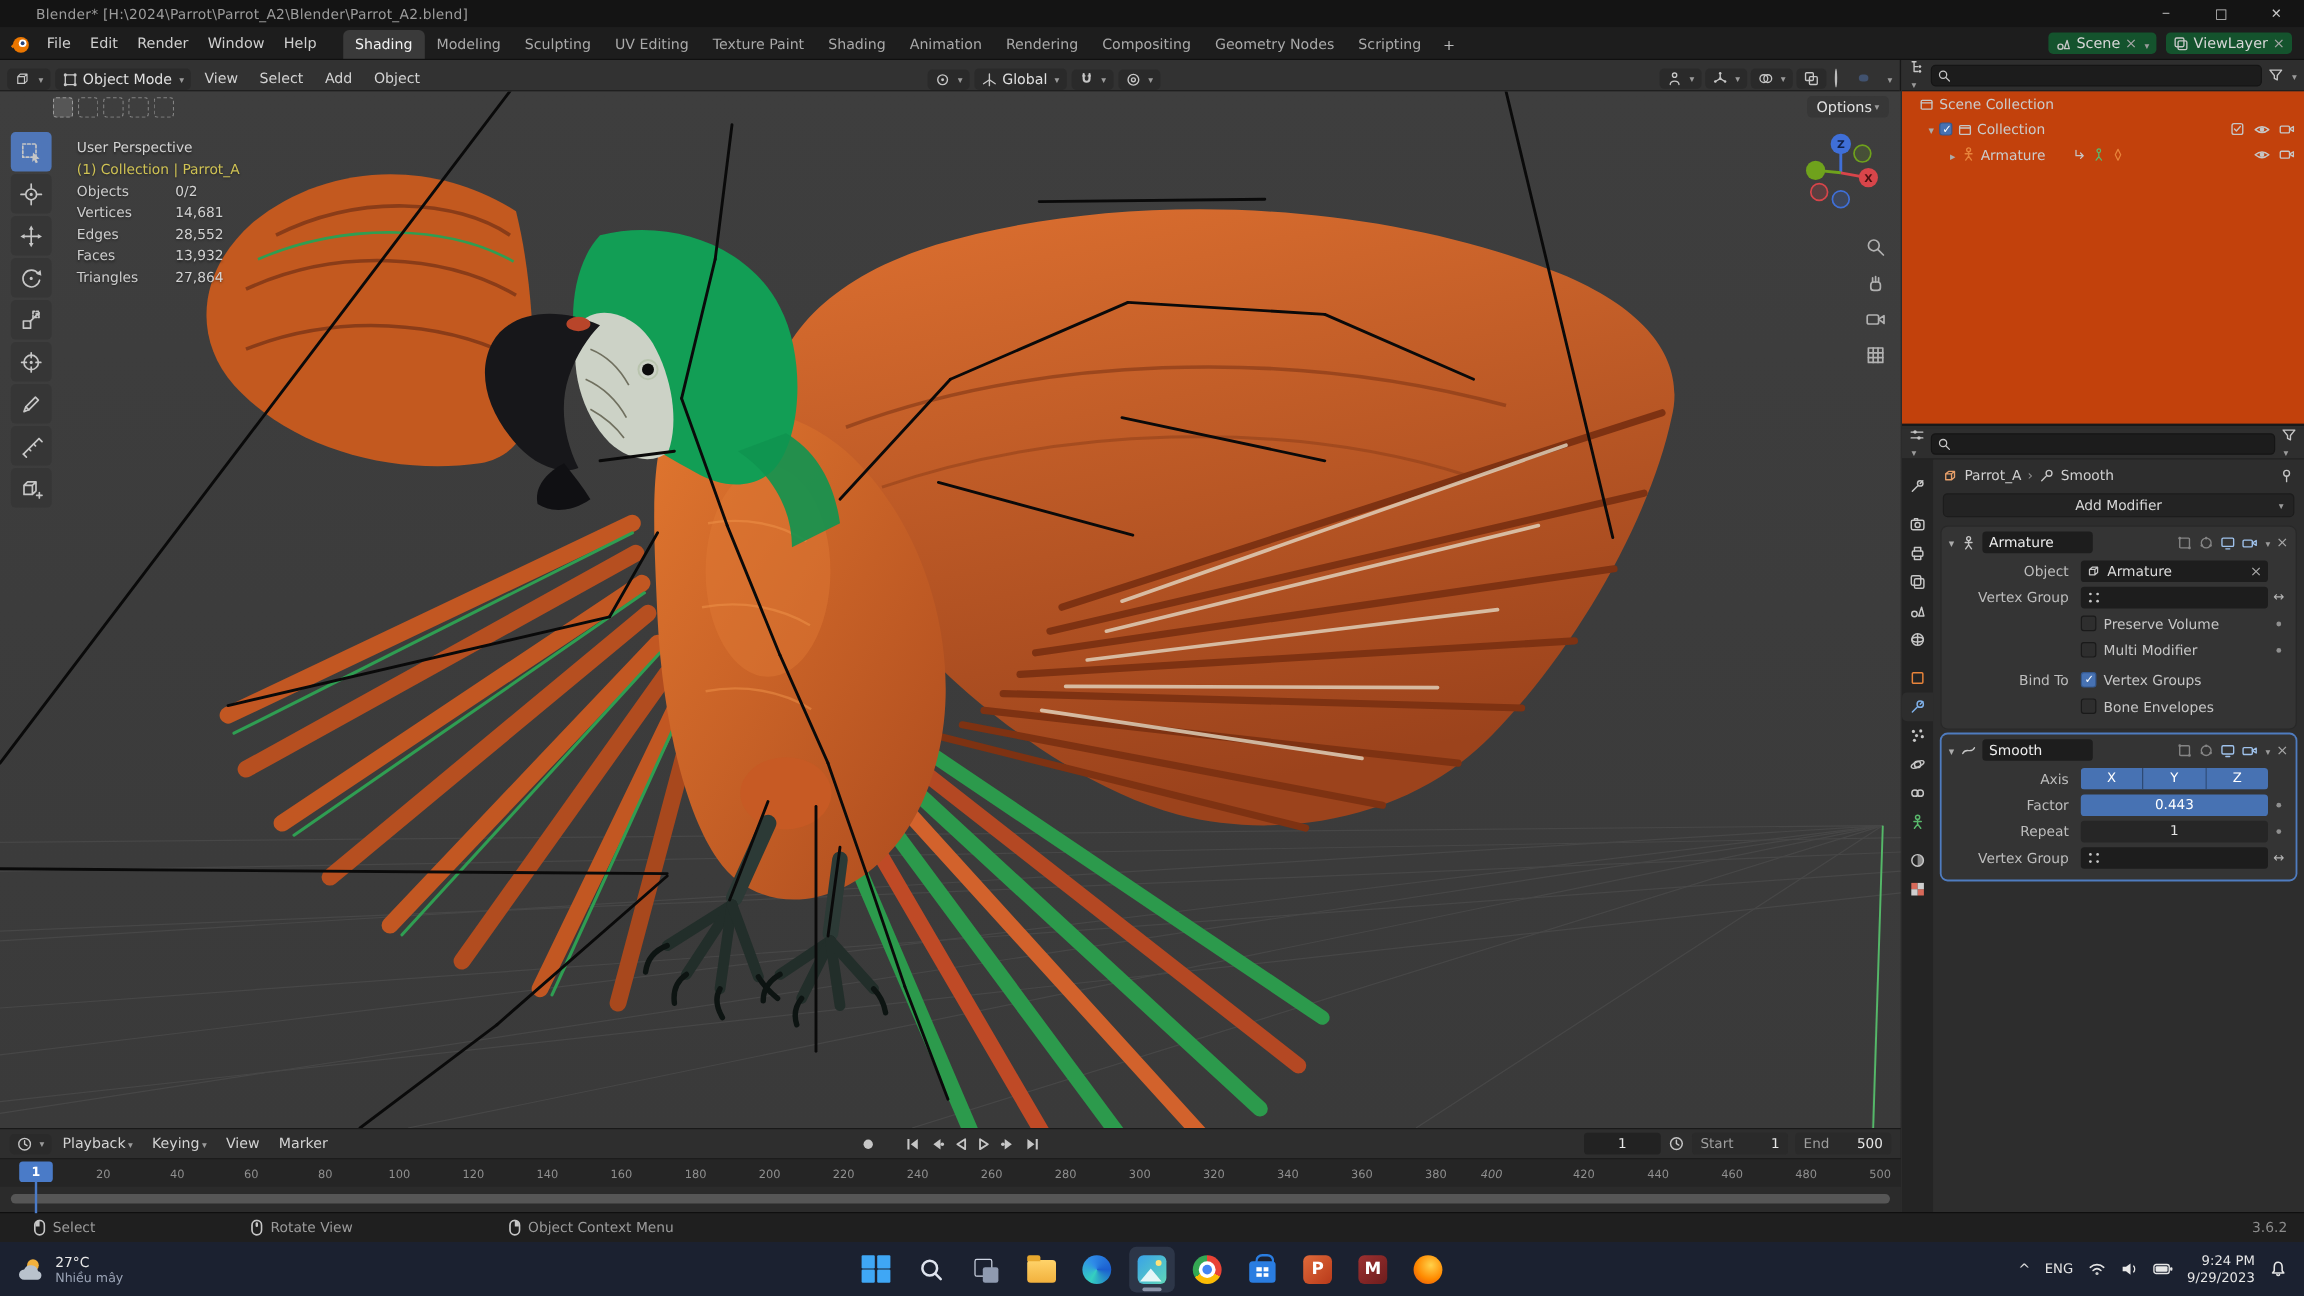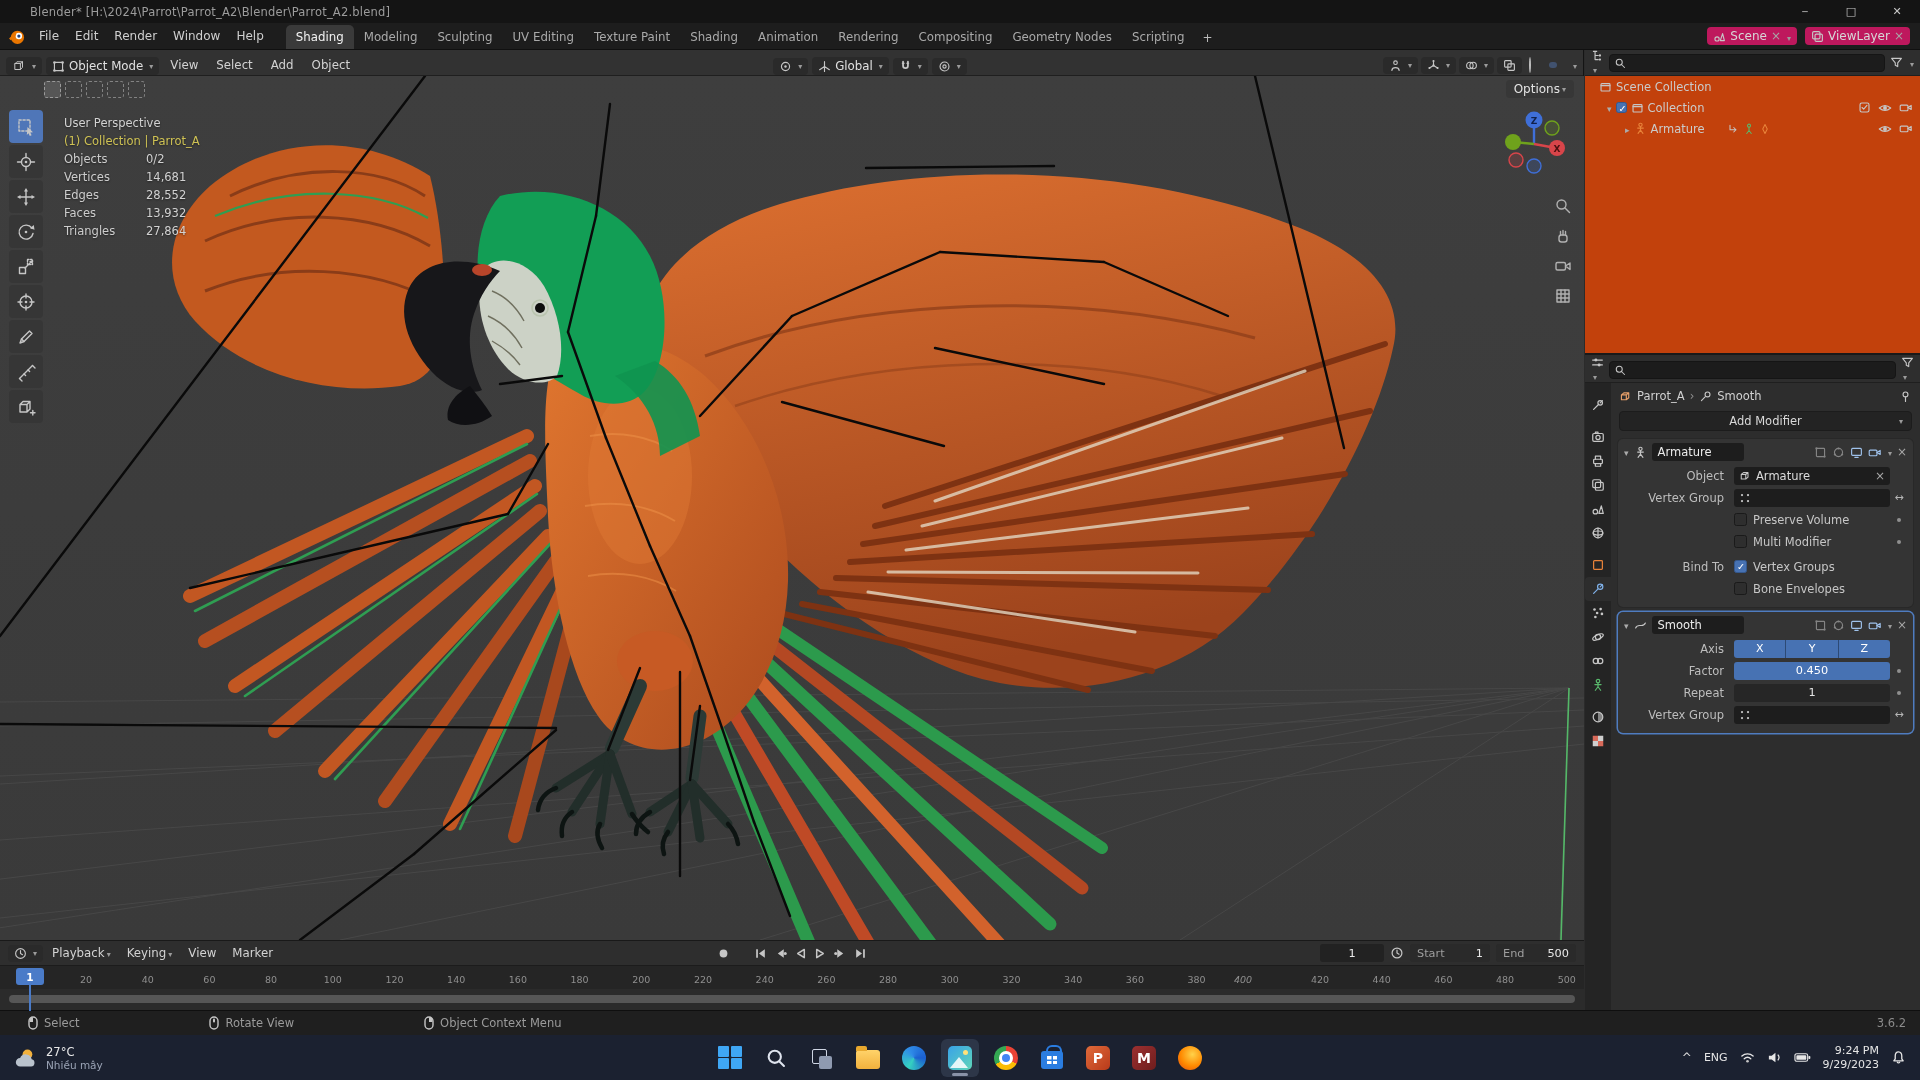--- a/index.html
+++ b/index.html
@@ -22,21 +22,21 @@
 .wb-close::after{content:"✕";font-size:11px}
 
 #top-bar{position:absolute;top:23px;left:0;right:0;height:27px;background:#1d1d1d;display:flex;align-items:center;border-bottom:1px solid #101010}
 #blender-logo{width:17px;height:17px;margin:0 6px 0 8px}
 .menu-item{padding:3px 8px;color:#cfcfcf}
 #ws-tabs{display:flex;margin-left:14px;align-items:flex-end;height:100%}
 .ws-tab{padding:5px 10px 5px;color:#a9a9a9;font-size:11.8px;border-radius:5px 5px 0 0}
 .ws-tab.active{background:#3a3a3a;color:#f2f2f2}
 .ws-plus{padding:4px 8px;color:#bbb}
 #tb-right{margin-left:auto;display:flex;align-items:center;gap:8px;margin-right:10px}
-.tb-pill{display:flex;align-items:flex-end;gap:4px;background:#be185d;border-radius:4px;padding:2px 6px;color:#d7d7d7}
+.tb-pill{display:flex;align-items:flex-end;gap:4px;background:#14532d;border-radius:4px;padding:2px 6px;color:#d7d7d7}
 
 #workarea{position:absolute;top:50px;left:0;width:1920px;height:960px}
 #left-col{position:absolute;left:0;top:0;width:1584px;height:960px;border-right:1px solid #141414}
 #vp-header{height:26px;background:#323232;display:flex;align-items:flex-end;gap:4px;padding:0 6px;border-bottom:1px solid #1f1f1f;position:relative;z-index:3}
 .hd-pill{display:flex;align-items:center;gap:4px;background:#2a2a2a;border-radius:4px;padding:2px 6px;color:#e0e0e0;font-size:11.8px}
 .hd-menu{padding:3px 7px;color:#d3d3d3;font-size:11.8px}
 .hd-group{display:flex;align-items:center;gap:3px}
 .sph{width:13px;height:13px;border-radius:50%}
 .sph-wire{border:1.4px solid #bdbdbd;position:relative}
 .sph-solid{background:radial-gradient(circle at 35% 30%,#d8d8d8,#747474)}
@@ -1046,21 +1046,21 @@
                   <span>Y</span>
                   <span>Z</span>
                 </div>
               </div>
               <span class="gut"></span>
             </div>
             <div class="prow">
               <span class="lab">Factor</span>
               <div class="ctrl">
                 <div class="slider">
-                    <span>0.450</span>
+                    <span>0.443</span>
                   </div>
               </div>
               <span class="gut">
                   <span class="dot"></span>
                 </span>
             </div>
             <div class="prow">
               <span class="lab">Repeat</span>
               <div class="ctrl">
                 <div class="value">

